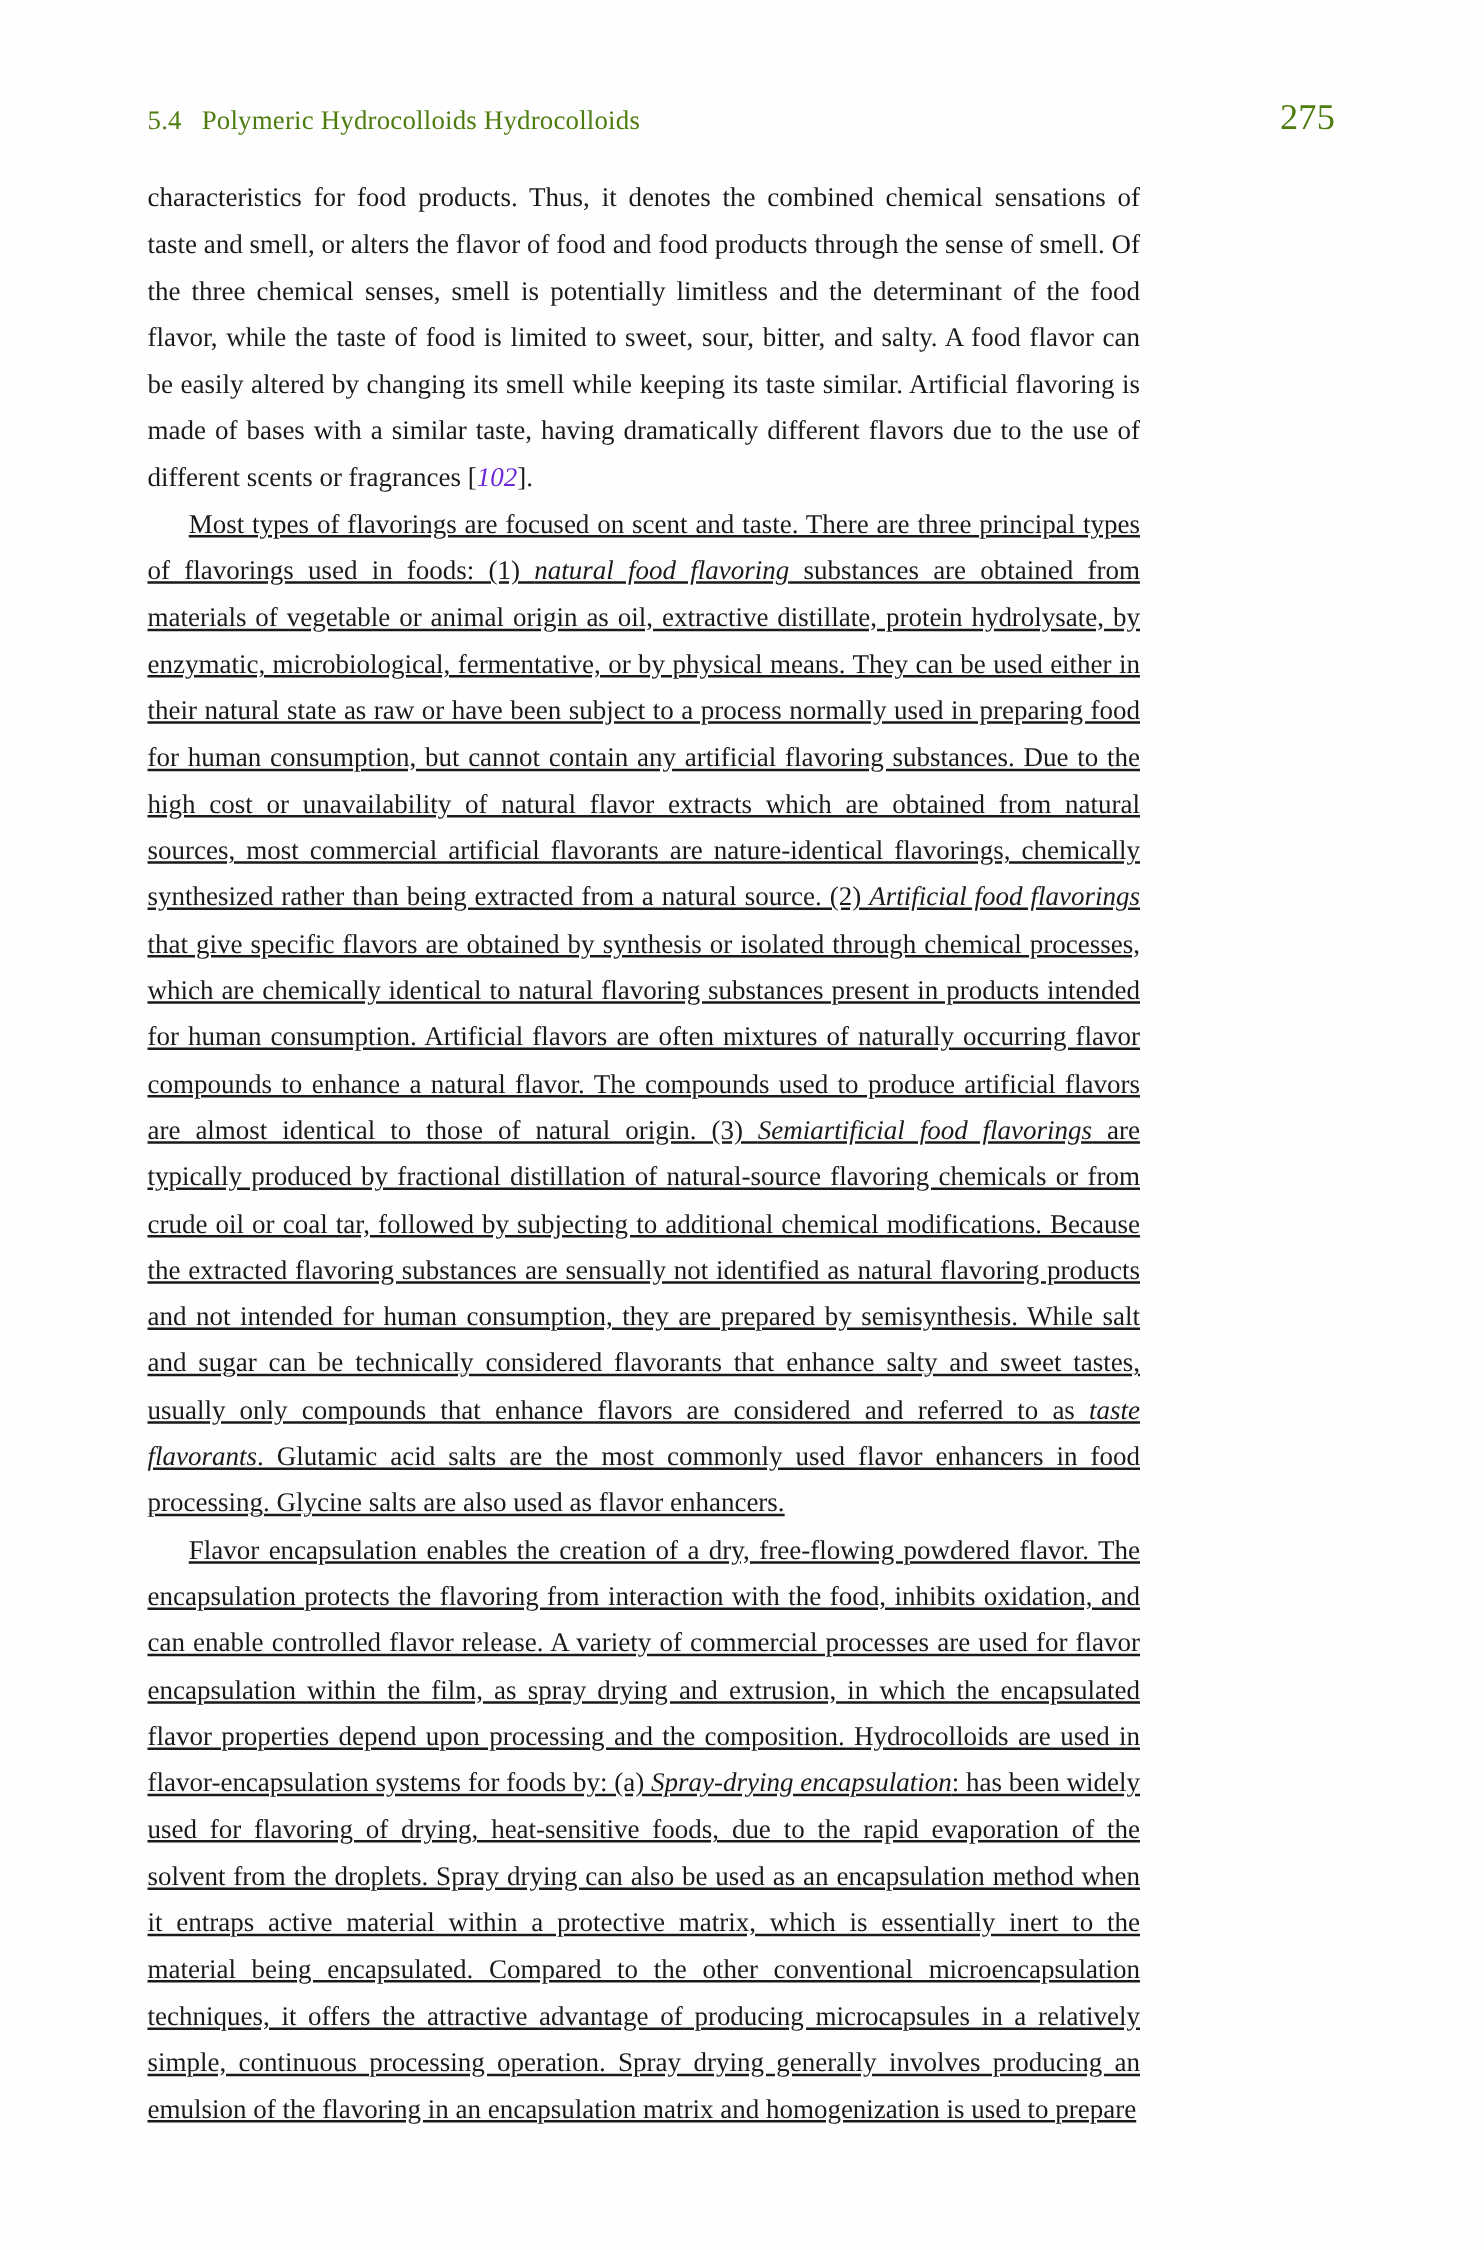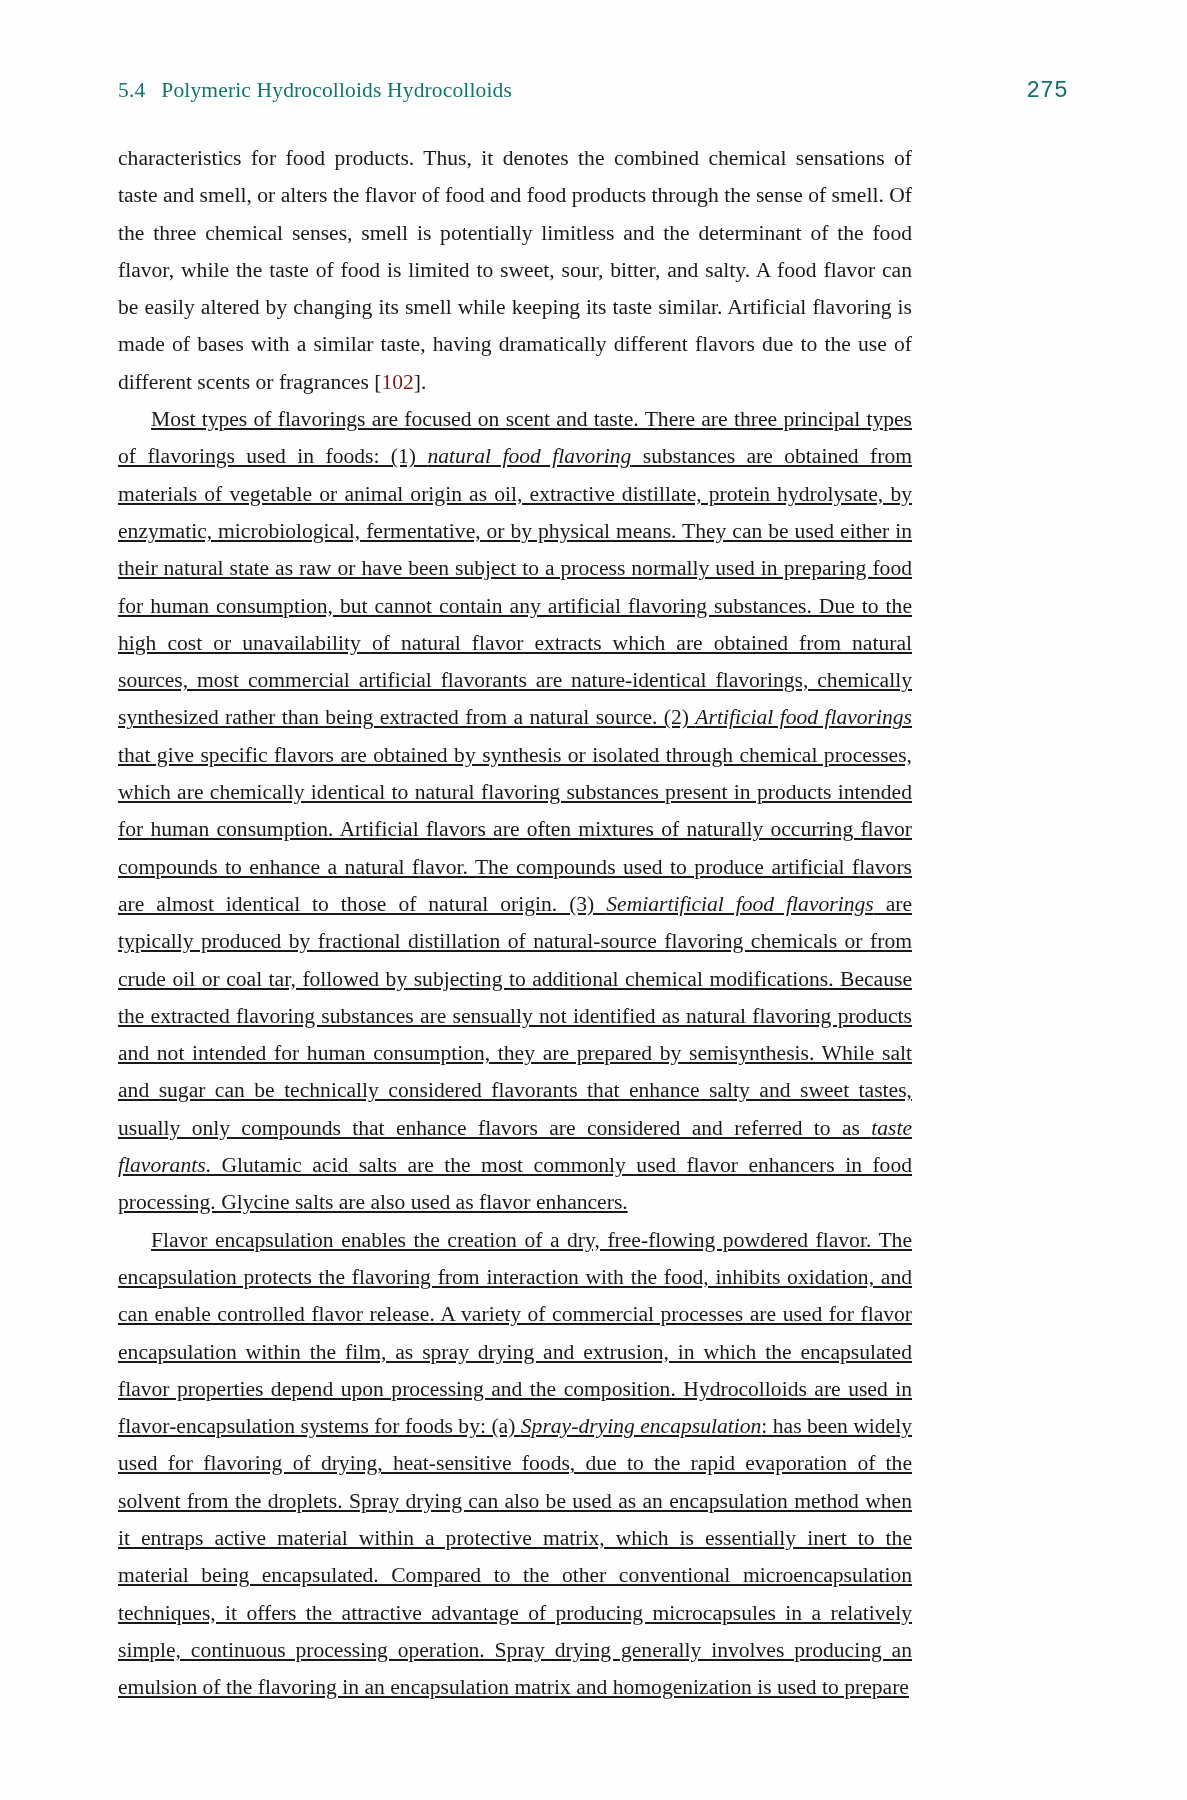--- a/index.html
+++ b/index.html
@@ -27,34 +27,33 @@
   .running-head {
     position: absolute;
     left: 118px;
     top: 78px;
     width: 950px;
     display: flex;
     align-items: baseline;
     justify-content: space-between;
     font-size: 21.5px;
     letter-spacing: 0.15px;
-    color: #0f766e;
+    color: #4d7c0f;
   }
   .rh-left {
     display: flex;
     align-items: baseline;
     white-space: pre;
   }
   .rh-sec {
     margin-right: 16px;
   }
   .rh-title { }
   .rh-page {
-    font-size: 23px;
-    font-family: Liberation Mono, monospace;
+    font-size: 29px;
   }
 
   
   .textblock {
     position: absolute;
     left: 118px;
     top: 140px;
     width: 794px;
   }
   p.para {
@@ -69,22 +68,23 @@
   }
   p.para.indent {
     text-indent: 33px;
     text-decoration: underline;
   }
   
   em, i {
     font-style: italic;
   }
   .cite-link {
-    color: #7f1d1d;
+    color: #6d28d9;
     text-decoration: none;
+    font-style: italic;
   }
 </style>
 </head>
 <body>
 
 <div class="page">
 
   <div class="running-head">
     <div class="rh-left">
       <span class="rh-sec">5.4</span>

